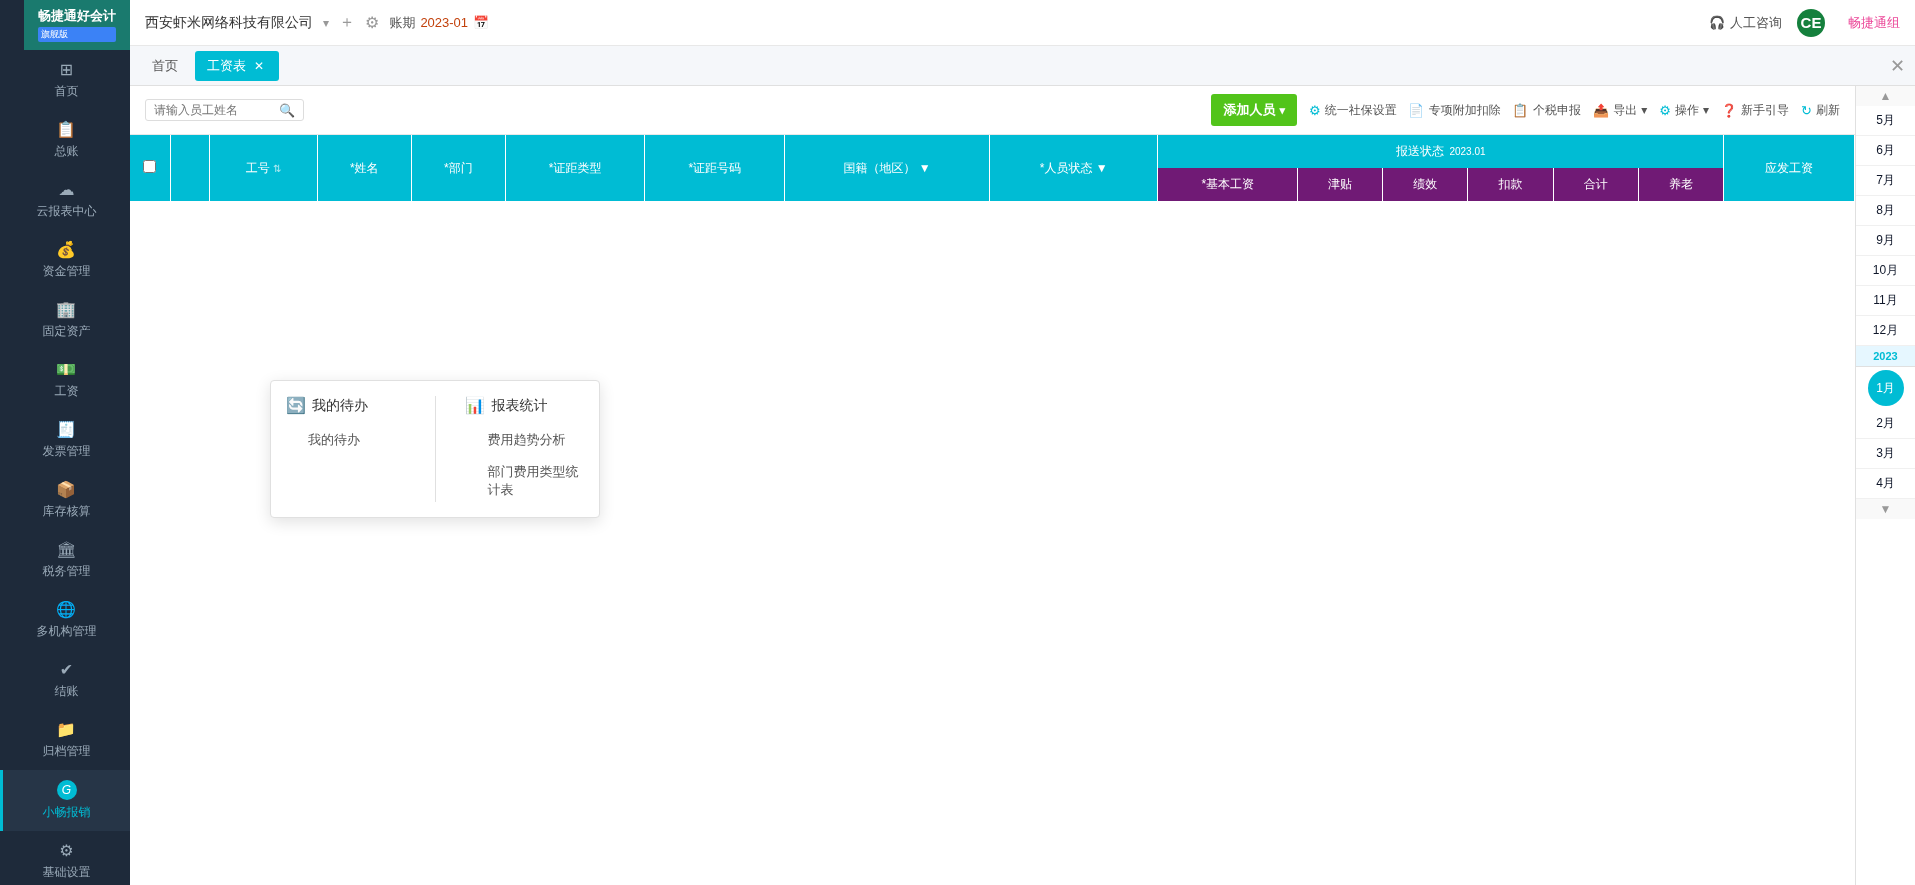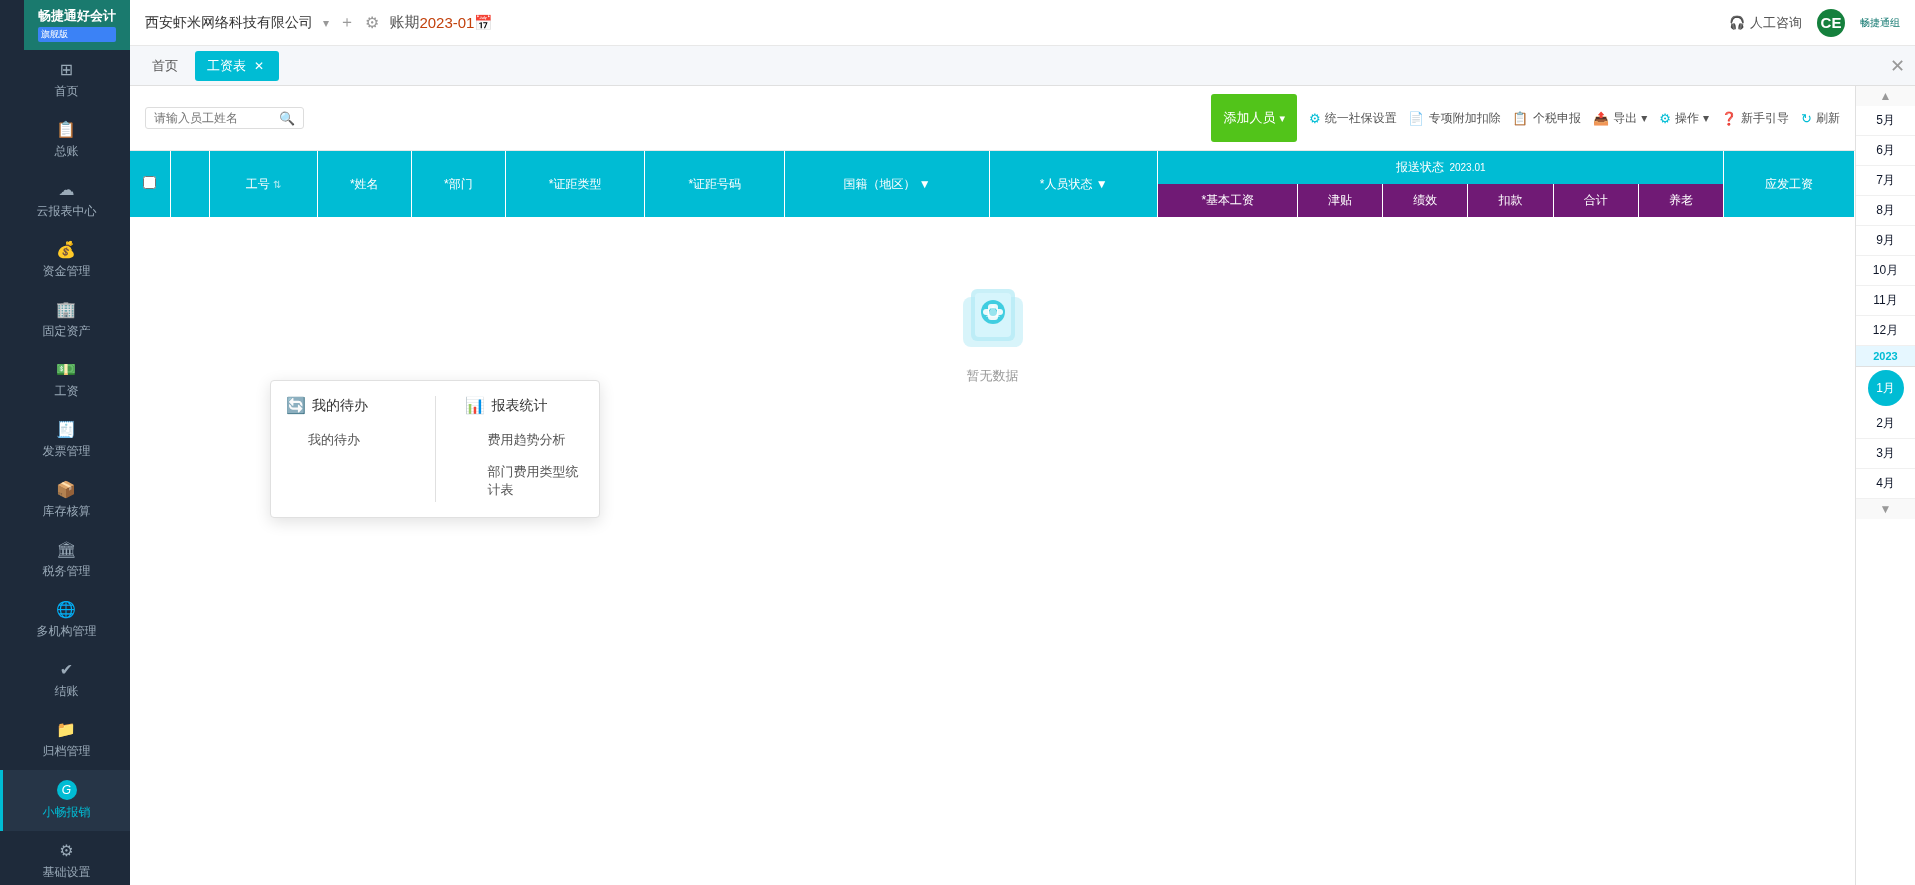--- a/index.html
+++ b/index.html
@@ -76,22 +76,23 @@
       font-size: 14px;
       color: #333;
       font-weight: 500;
     }
     .topbar-arrow { color: #999; font-size: 12px; cursor: pointer; }
     .topbar-plus { color: #999; font-size: 16px; cursor: pointer; }
     .topbar-settings { color: #999; font-size: 16px; cursor: pointer; }
     .period {
       display: flex;
       align-items: center;
+      gap: 5px;
       color: #555;
-      font-size: 15px;
+      font-size: 13px;
     }
     .topbar-right {
       margin-left: auto;
       display: flex;
       align-items: center;
       gap: 15px;
     }
     .customer-service {
       display: flex;
       align-items: center;
@@ -105,21 +106,21 @@
       height: 28px;
       background: #15803d;
       border-radius: 50%;
       display: flex;
       align-items: center;
       justify-content: center;
       color: white;
       font-size: 15px;
       font-weight: bold;
     }
-    .user-name { color: #0f766e; font-size: 10px; cursor: pointer; }
+    .user-name { color: #ec4899; font-size: 13px; cursor: pointer; margin-left: 8px; }
 
     
     .tabbar {
       height: 40px;
       background: #f5f7fa;
       display: flex;
       align-items: center;
       padding: 0 10px;
       border-bottom: 1px solid #e0e0e0;
       gap: 5px;
@@ -194,27 +195,28 @@
       margin-left: auto;
       display: flex;
       align-items: center;
       gap: 12px;
     }
     .btn-add-person {
       background: #52c41a;
       color: white;
       border: none;
       padding: 12px 12px;
-      height: 48px;
+      height: 32px;
       border-radius: 3px;
       cursor: pointer;
       font-size: 13px;
       display: flex;
       align-items: center;
       gap: 4px;
+      font-weight: bold;
     }
     .btn-add-person .arrow { font-size: 11px; }
     .toolbar-action {
       display: flex;
       align-items: center;
       gap: 4px;
       color: #555;
       cursor: pointer;
       font-size: 12px;
     }
@@ -573,33 +575,20 @@
               </th>
               <th class="sub-header">
                 <span>养老</span>
               </th>
             </tr>
           </thead>
           <tbody>
           </tbody>
         </table>
 
-        <div class="empty-state">
-          <svg class="empty-icon" viewBox="0 0 80 80">
-            <rect x="10" y="20" width="60" height="50" rx="8" fill="#b2eaf5" opacity="0.5"></rect>
-            <rect x="18" y="12" width="44" height="52" rx="6" fill="#b2eaf5" opacity="0.7"></rect>
-            <rect x="22" y="16" width="36" height="44" rx="4" fill="#d6f5fc"></rect>
-            <circle cx="40" cy="35" r="12" fill="#00bcd4" opacity="0.7"></circle>
-            <rect x="30" y="32" width="20" height="6" rx="3" fill="white" opacity="0.9"></rect>
-            <rect x="35" y="27" width="10" height="16" rx="3" fill="white" opacity="0.9"></rect>
-            <circle cx="40" cy="35" r="4" fill="#00bcd4"></circle>
-            <polygon points="40,28 47,40 33,40" fill="white" opacity="0.6"></polygon>
-          </svg>
-          <span class="empty-text">暂无数据</span>
-        </div>
       </div>
     </div>
 
     <div class="month-picker">
       <div class="month-scroll-up">▲</div>
       <div class="month-item">5月</div>
       <div class="month-item">6月</div>
       <div class="month-item">7月</div>
       <div class="month-item">8月</div>
       <div class="month-item">9月</div>

